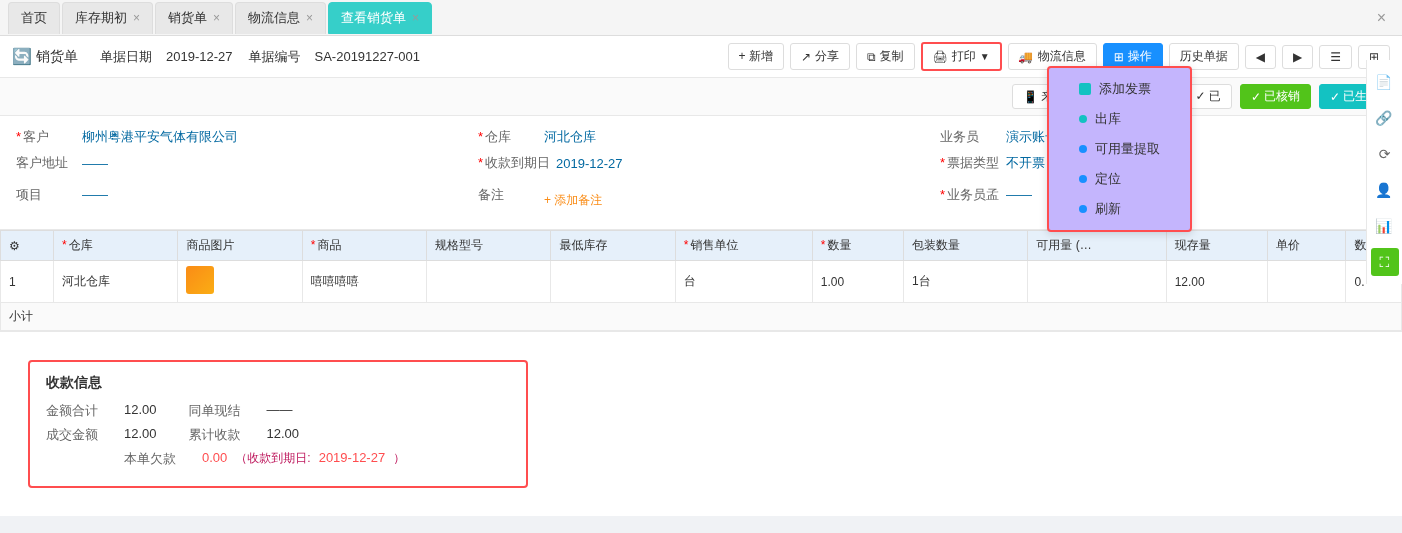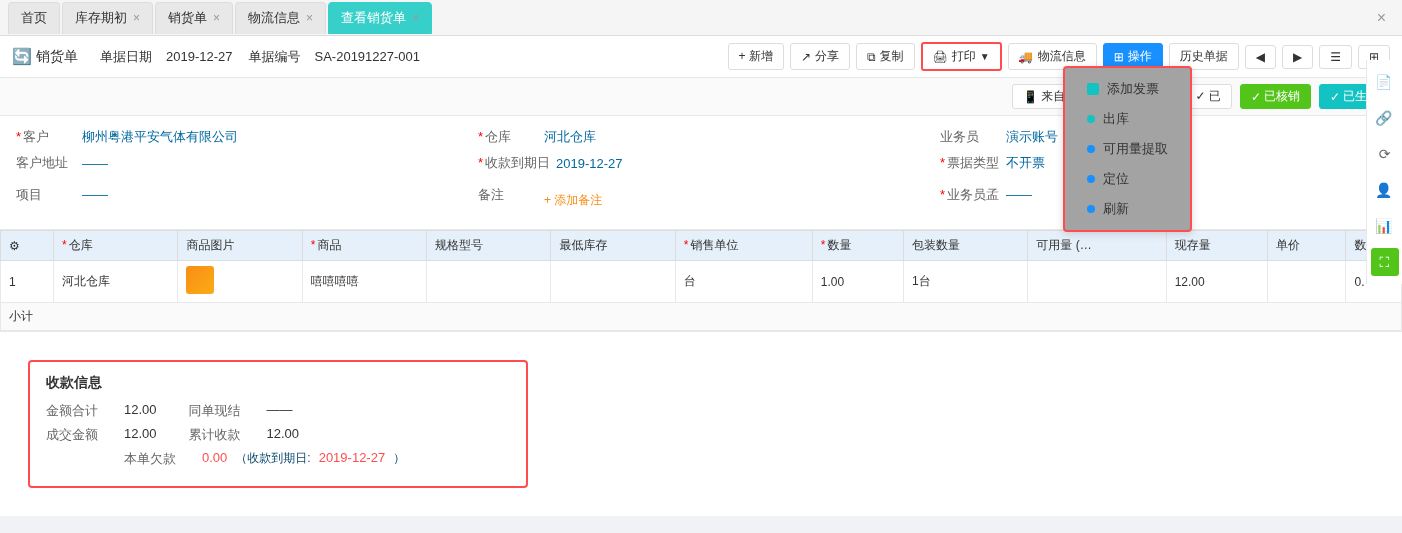--- a/index.html
+++ b/index.html
@@ -79,35 +79,35 @@
     .payment-info {
       border: 2px solid #ff4d4f; border-radius: 4px; padding: 12px 16px;
       margin: 28px; min-width: 500px; background: #fff;
     }
     .payment-title { font-weight: bold; font-size: 14px; margin-bottom: 10px; }
     .payment-row { display: flex; gap: 32px; margin-bottom: 6px; align-items: center; }
     .payment-field { display: flex; gap: 8px; }
     .payment-field-label { color: #666; min-width: 70px; }
     .payment-field-value { color: #333; }
     .overdue { color: #ff4d4f; }
-    .overdue-hint { color: #0c4a6e; font-size: 12px; }
+    .overdue-hint { color: #be185d; font-size: 12px; }
 
     
     .right-sidebar {
       position: fixed; right: 0; top: 60px; width: 36px; background: #fff;
       border-left: 1px solid #e8e8e8; display: flex; flex-direction: column;
       align-items: center; padding: 8px 0; gap: 8px;
     }
     .sidebar-icon { width: 28px; height: 28px; display: flex; align-items: center; justify-content: center; cursor: pointer; color: #666; font-size: 14px; border-radius: 3px; }
     .sidebar-icon.green { background: #52c41a; color: #fff; }
 
     
     .dropdown-popup {
-      position: absolute; top: 66px; right: 210px; background: #a3a3a3;
-      border: 2px solid #ff4d4f; border-radius: 4px; padding: 6px 8px;
+      position: absolute; top: 66px; right: 210px; background: #c4b5fd;
+      border: 2px solid #ff4d4f; border-radius: 4px; padding: 6px 16px;
       min-width: 120px; z-index: 100; box-shadow: 0 2px 8px rgba(0,0,0,0.15);
     }
     .dropdown-item {
       display: flex; align-items: center; gap: 8px; padding: 6px 14px;
       cursor: pointer; font-size: 13px; color: #333;
     }
     .dropdown-item .dot { width: 8px; height: 8px; border-radius: 50%; display: inline-block; }
     .dropdown-item .dot.cyan { background: #13c2c2; }
     .dropdown-item .dot.blue { background: #1890ff; }
     .icon-square { width: 12px; height: 12px; background: #13c2c2; border-radius: 2px; display: inline-block; }

